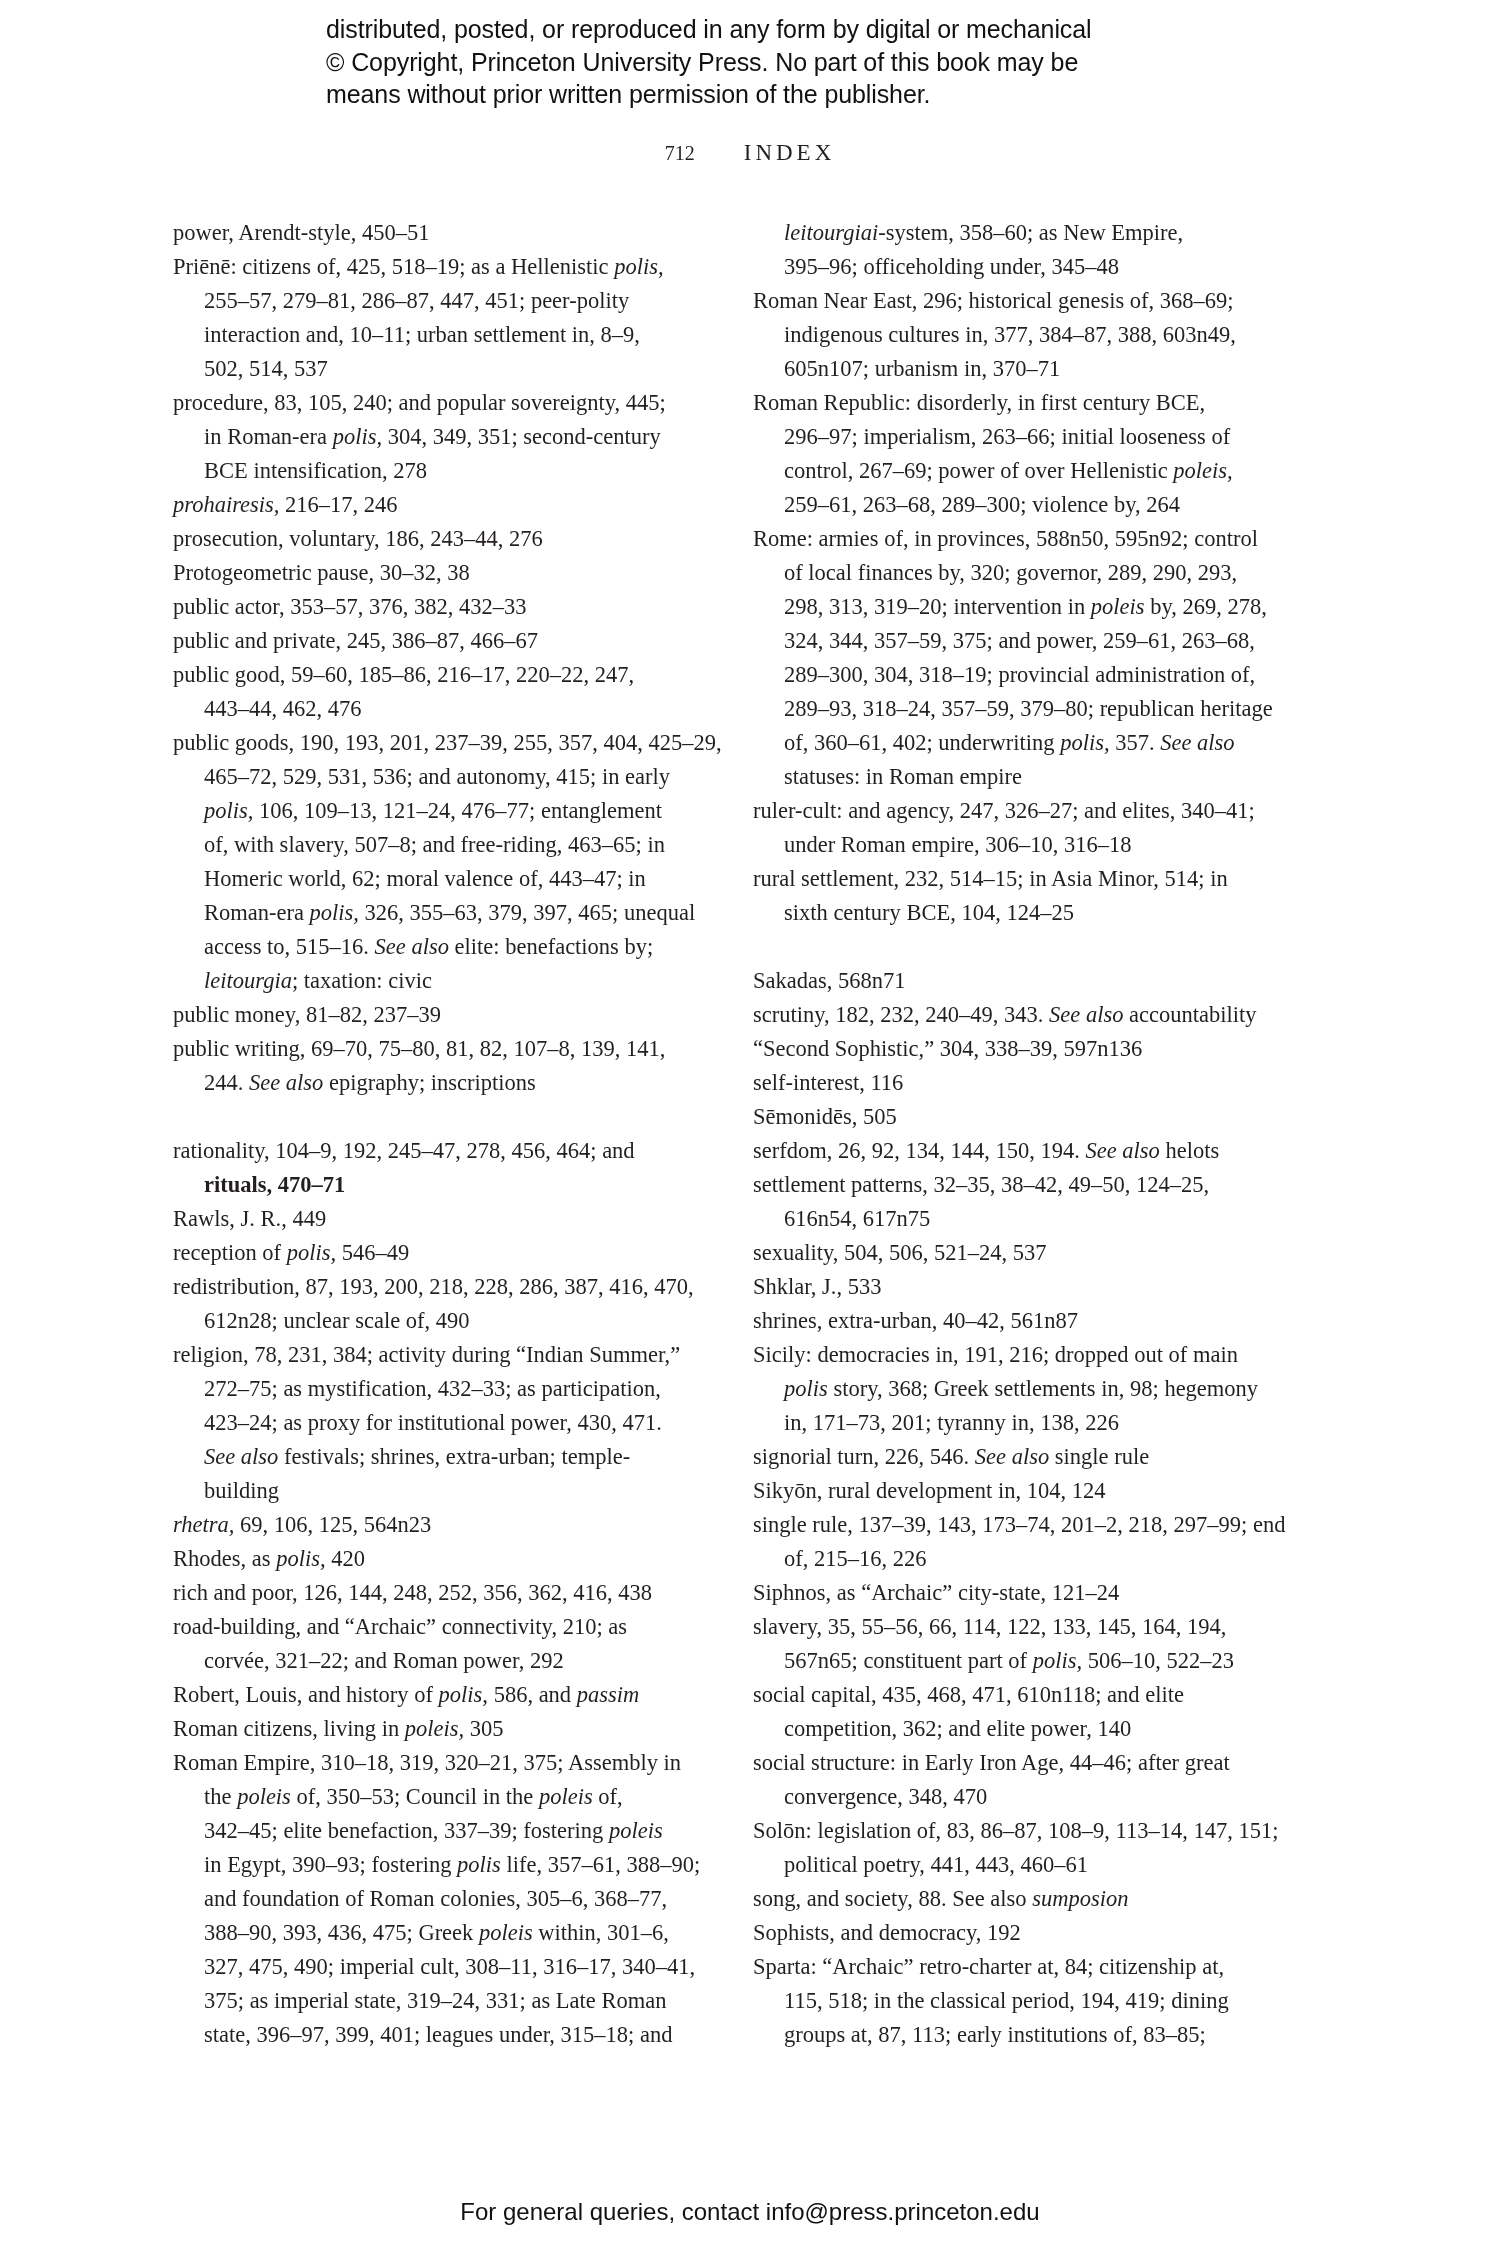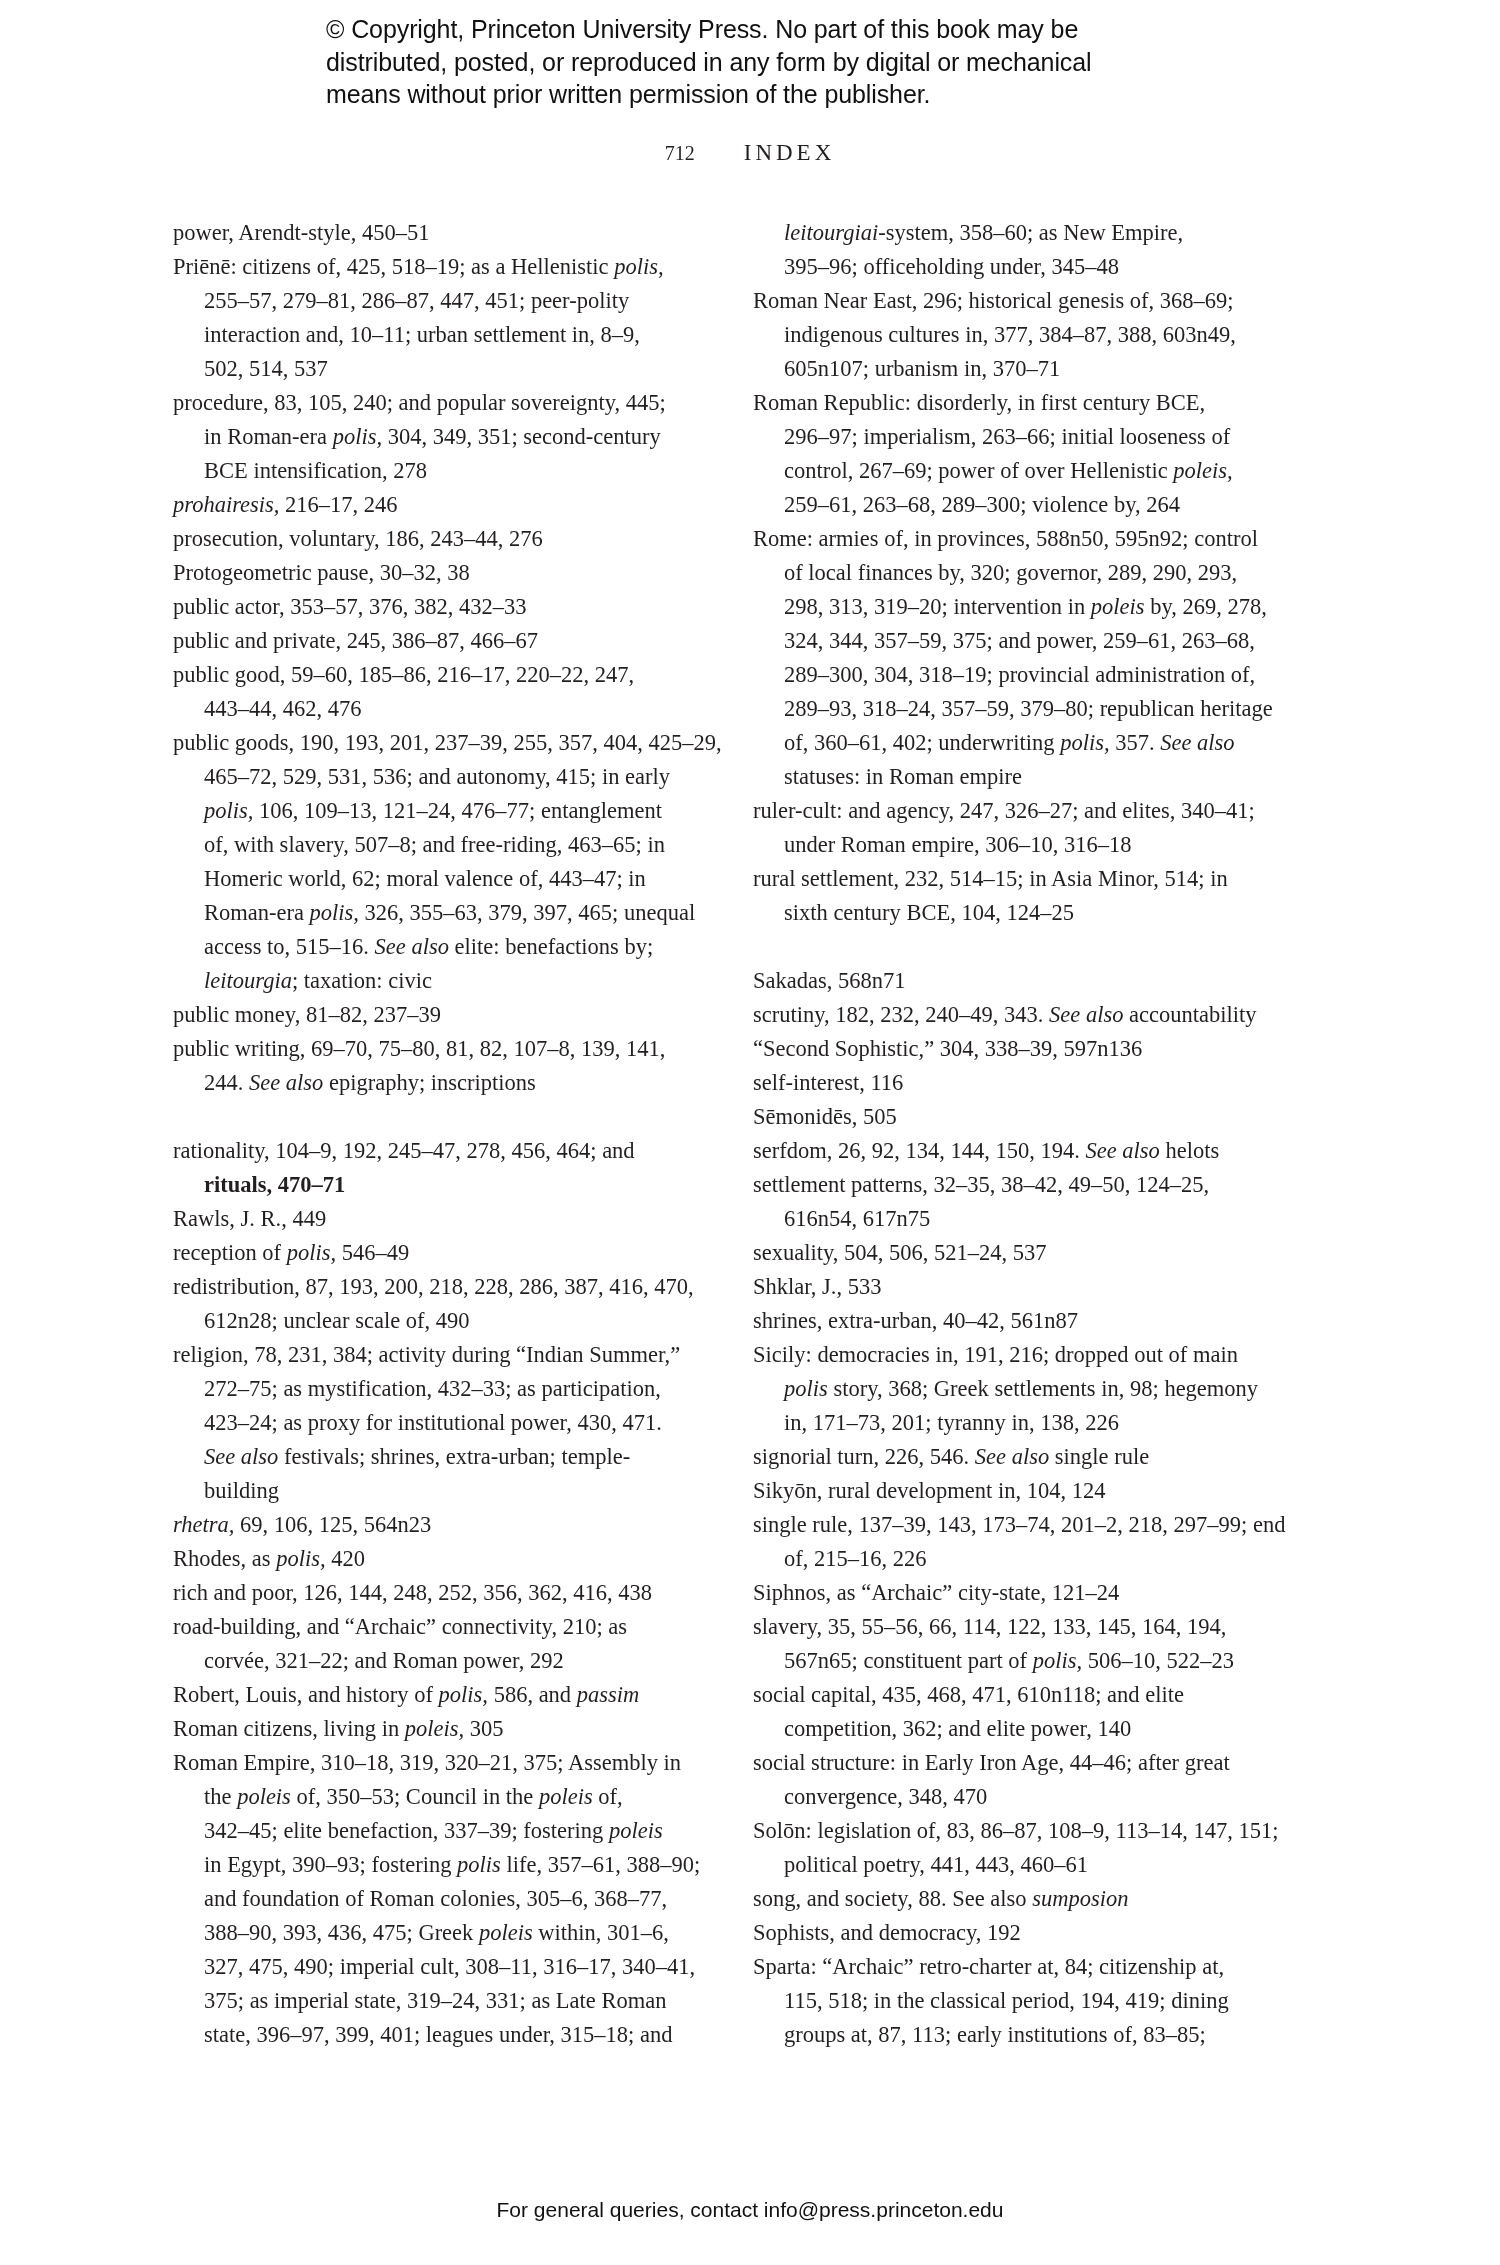--- a/index.html
+++ b/index.html
@@ -23,29 +23,29 @@
   .col.left { left: 173px; width: 545px; }
   .col.right { left: 753px; width: 565px; }
   .entry { padding-left: 31px; text-indent: -31px; }
   .entry.cont { padding-left: 31px; text-indent: 0; }
   .gap { height: 34px; }
   .entry .line { display: block; white-space: nowrap; }
   .entry .line + .line { }
   i { font-style: italic; }
   .footer {
     position: absolute; top: 2198px; left: 0; width: 1500px; text-align: center;
-    font-family: "Liberation Sans", sans-serif; font-size: 21px; color: #111;
+    font-family: "Liberation Sans", sans-serif; font-size: 24px; color: #111;
   }
 </style>
 </head>
 <body>
 
 <div class="copyright">
+  <div>distributed, posted, or reproduced in any form by digital or mechanical</div>
   <div>© Copyright, Princeton University Press. No part of this book may be</div>
-  <div>distributed, posted, or reproduced in any form by digital or mechanical</div>
   <div>means without prior written permission of the publisher.</div>
 </div>
 
 <div class="running-head">
   <span class="pg">712</span>
   <span class="ttl">INDEX</span>
 </div>
 
 <div class="col left">
     <div class="entry">

